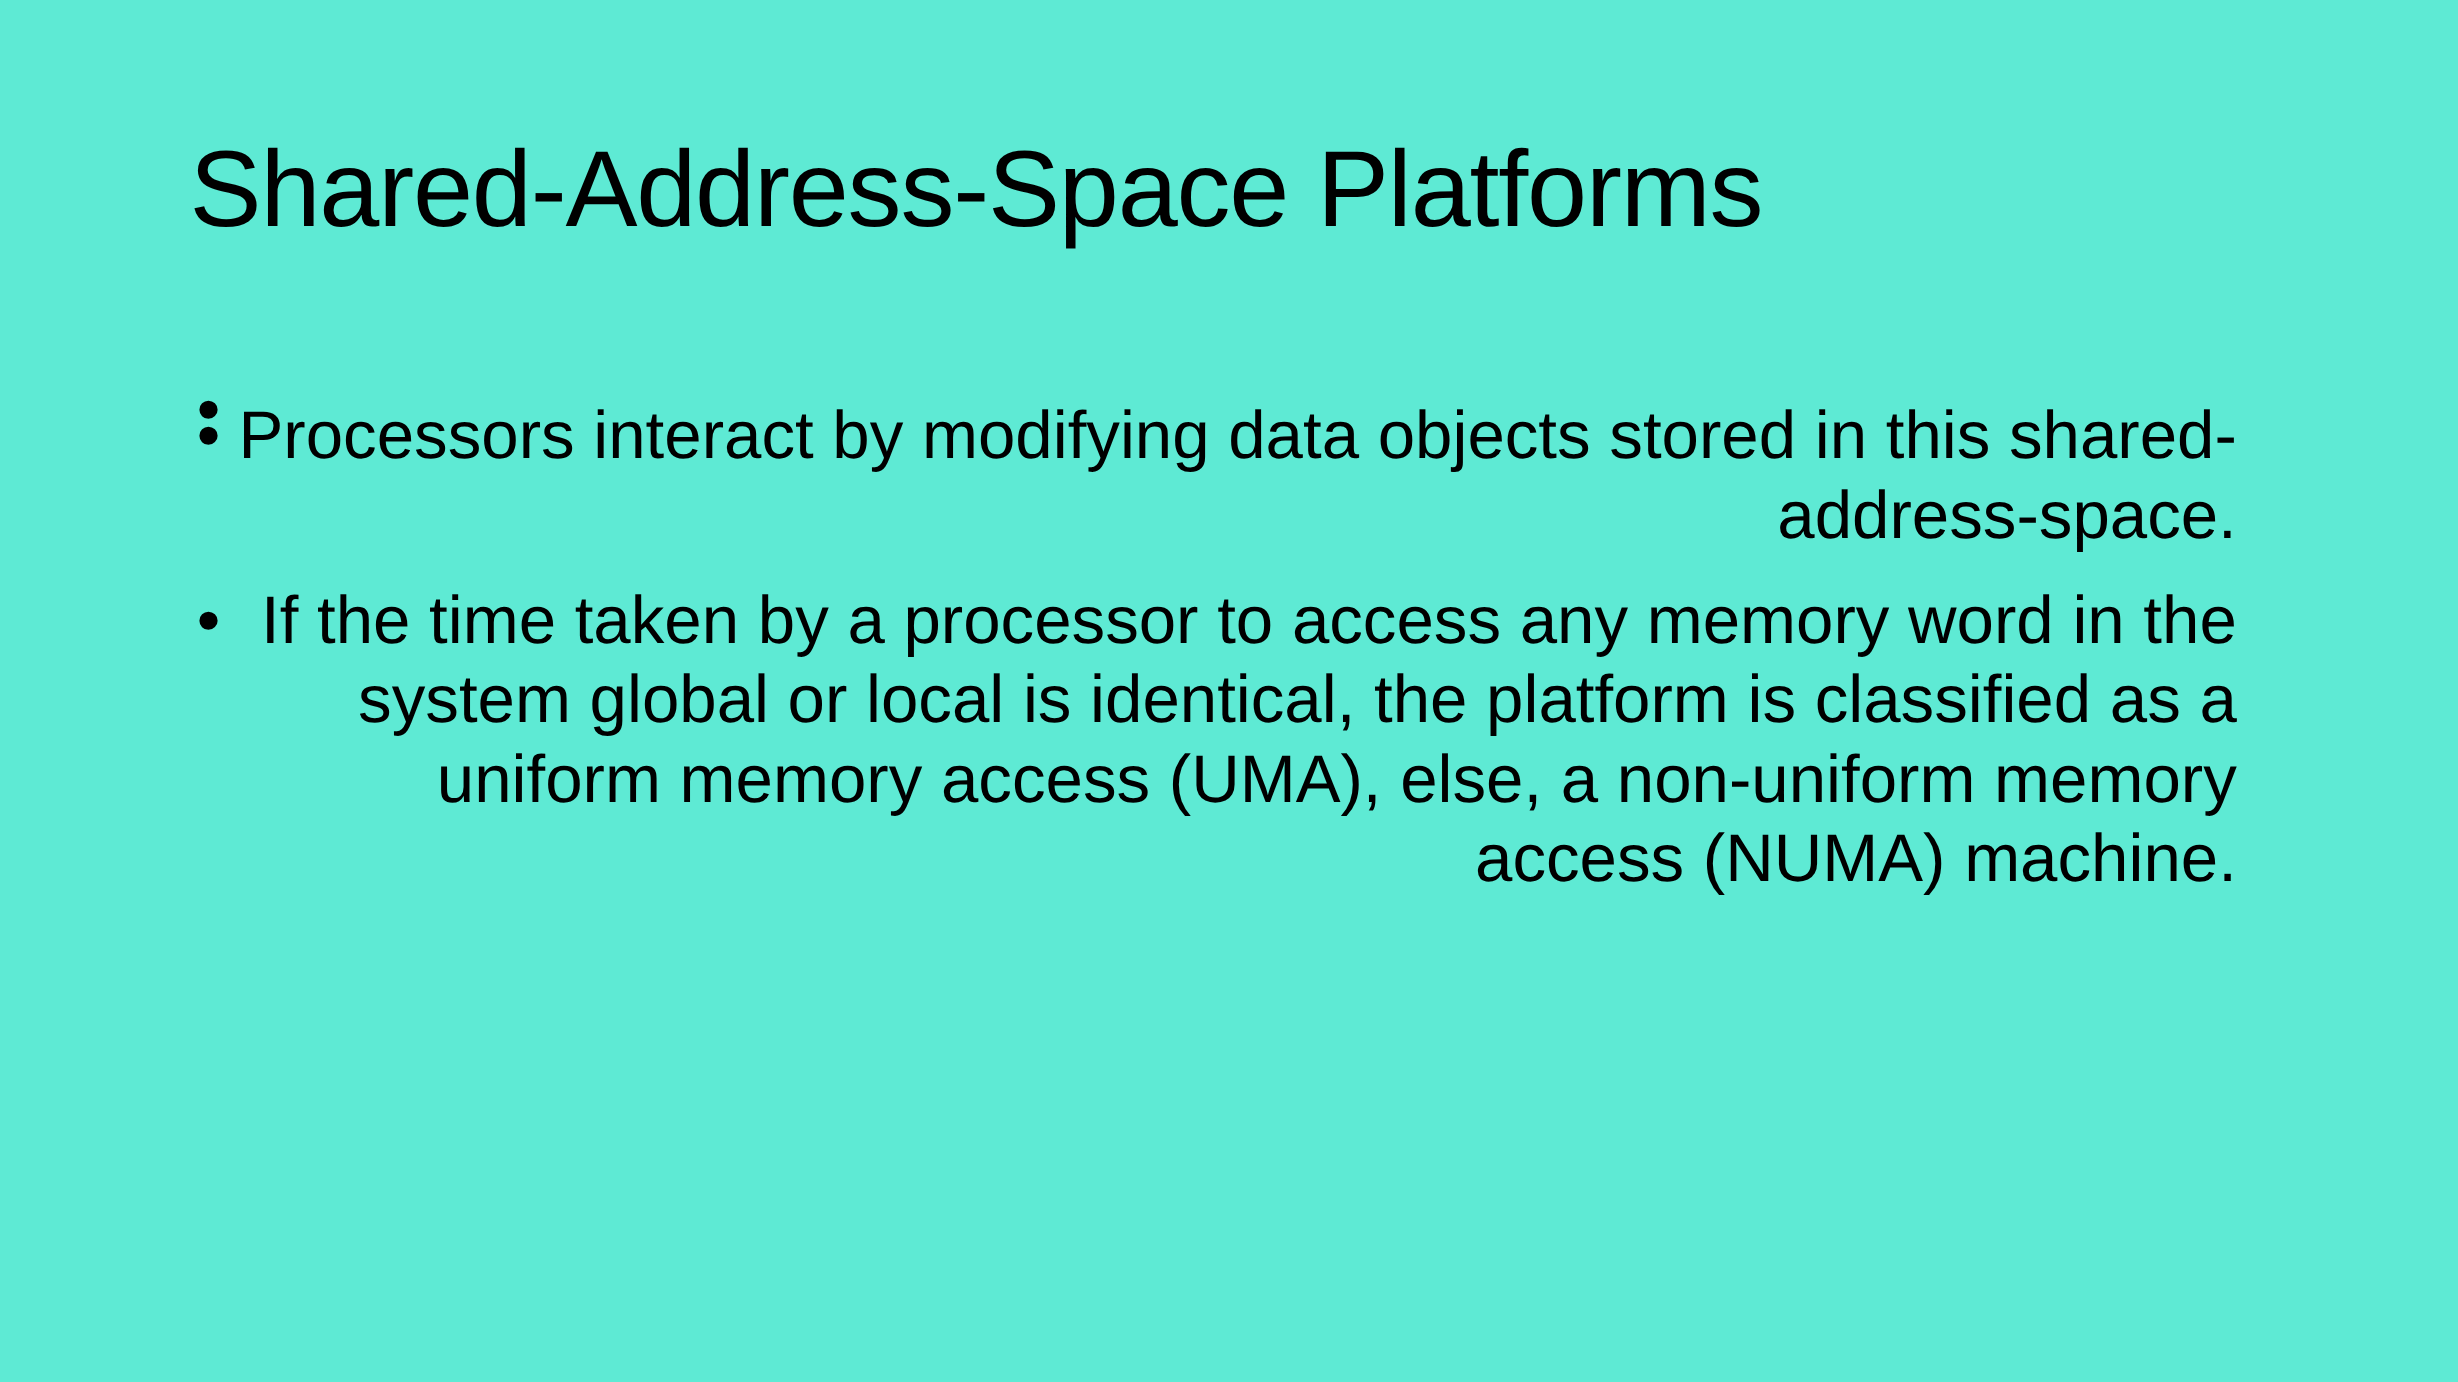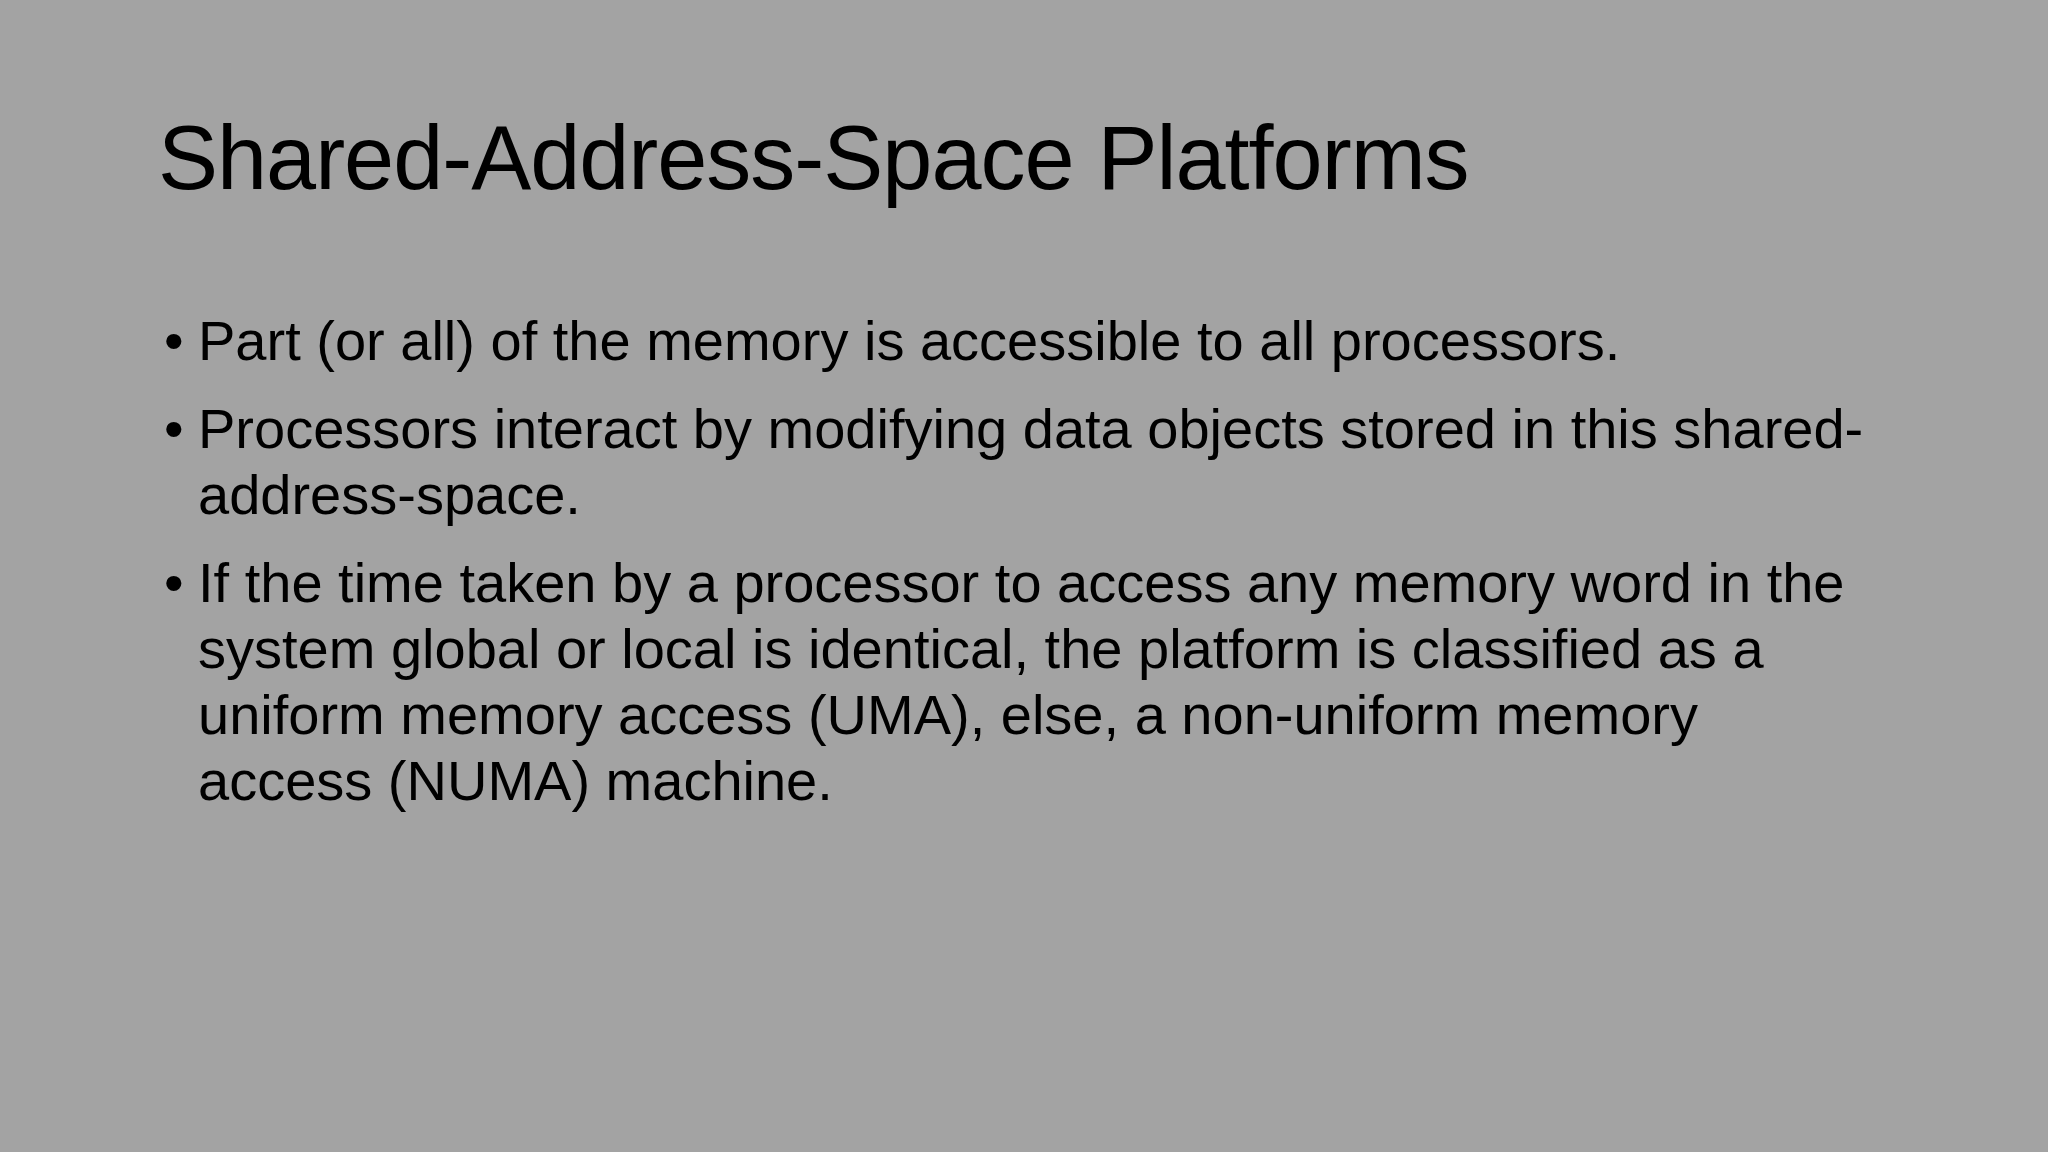--- a/index.html
+++ b/index.html
@@ -51,29 +51,28 @@
   }
   .bullet-marker {
     position: absolute;
     left: 0;
     top: 0;
   }
 </style>
 </head>
 <body>
 
-<div class="slide" style="background: #a3a3a3; color: rgb(0, 0, 0);">
+<div class="slide" style="background: #5eead4; color: rgb(0, 0, 0); text-align: right;">
 
   <h1 class="slide-title">Shared-Address-Space Platforms</h1>
 
   <ul class="bullet-list">
 
     <li class="bullet-item">
       <span class="bullet-marker">•</span>
-      <span>Part (or all) of the memory is accessible to all processors.</span>
     </li>
 
     <li class="bullet-item">
       <span class="bullet-marker">•</span>
       <span>Processors interact by modifying data objects stored in this shared-address-space.</span>
     </li>
 
     <li class="bullet-item">
       <span class="bullet-marker">•</span>
       <span>If the time taken by a processor to access any memory word in the system global or local is identical, the platform is classified as a uniform memory access (UMA), else, a non-uniform memory access (NUMA) machine.</span>

